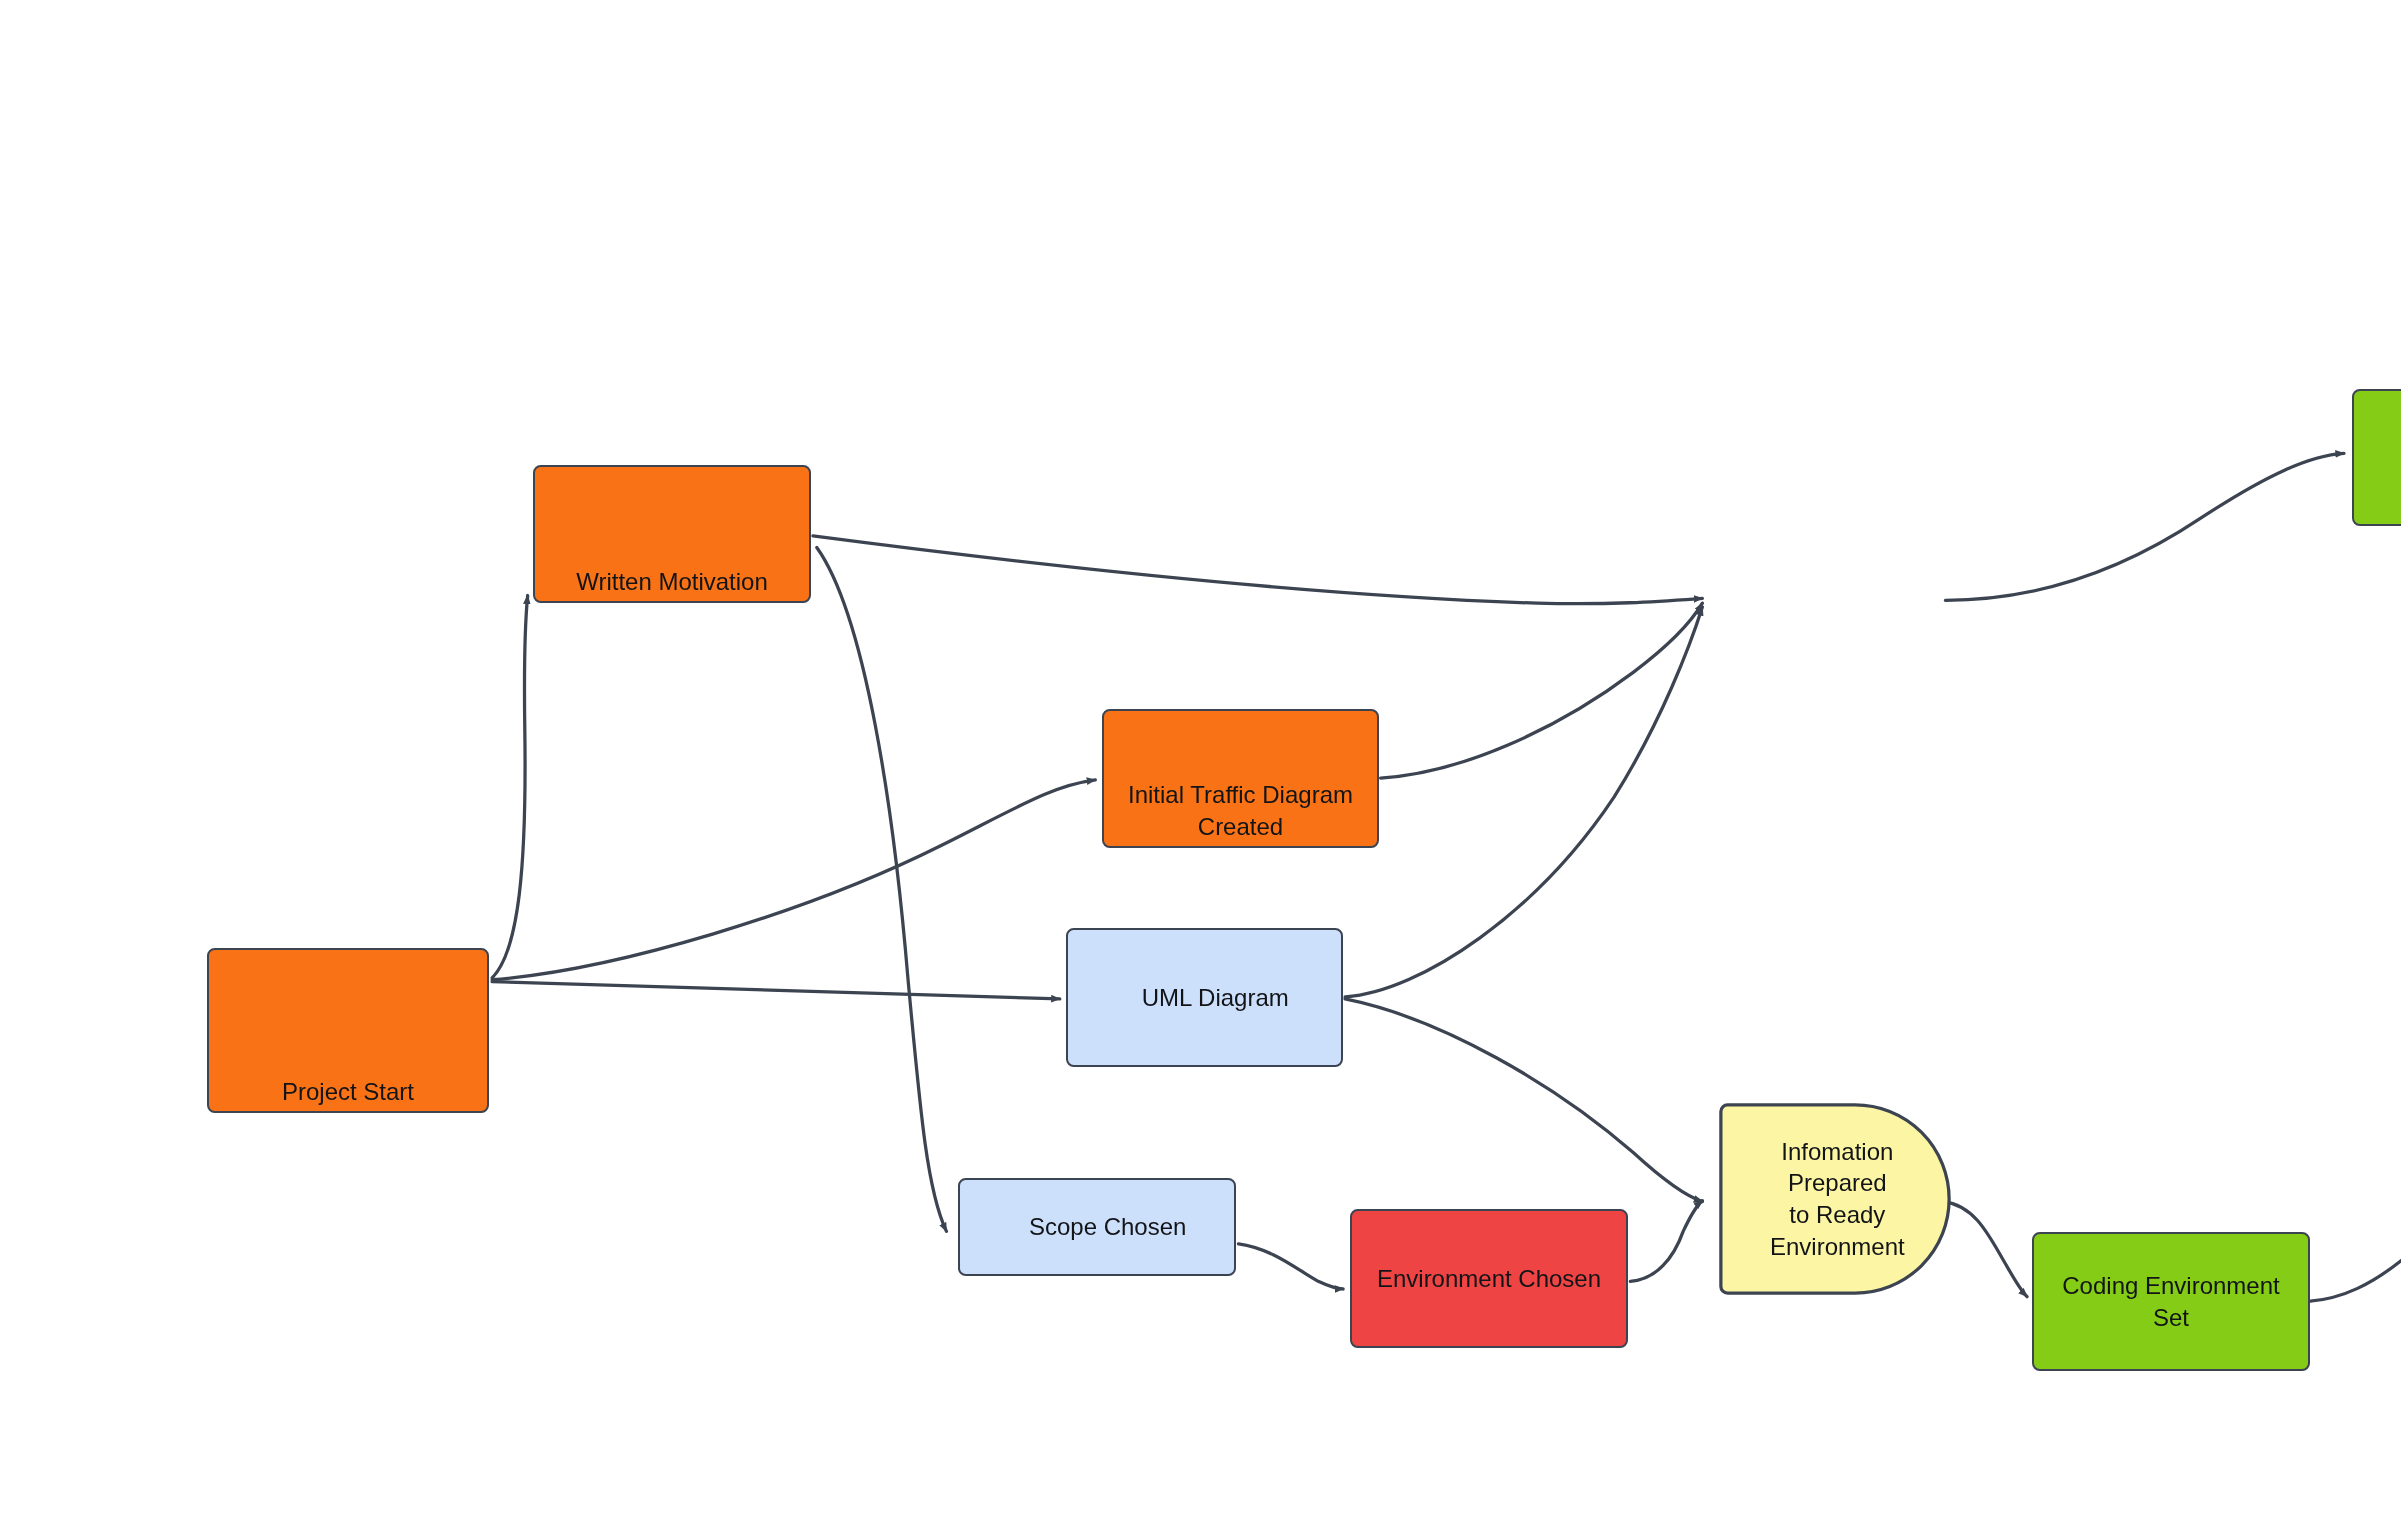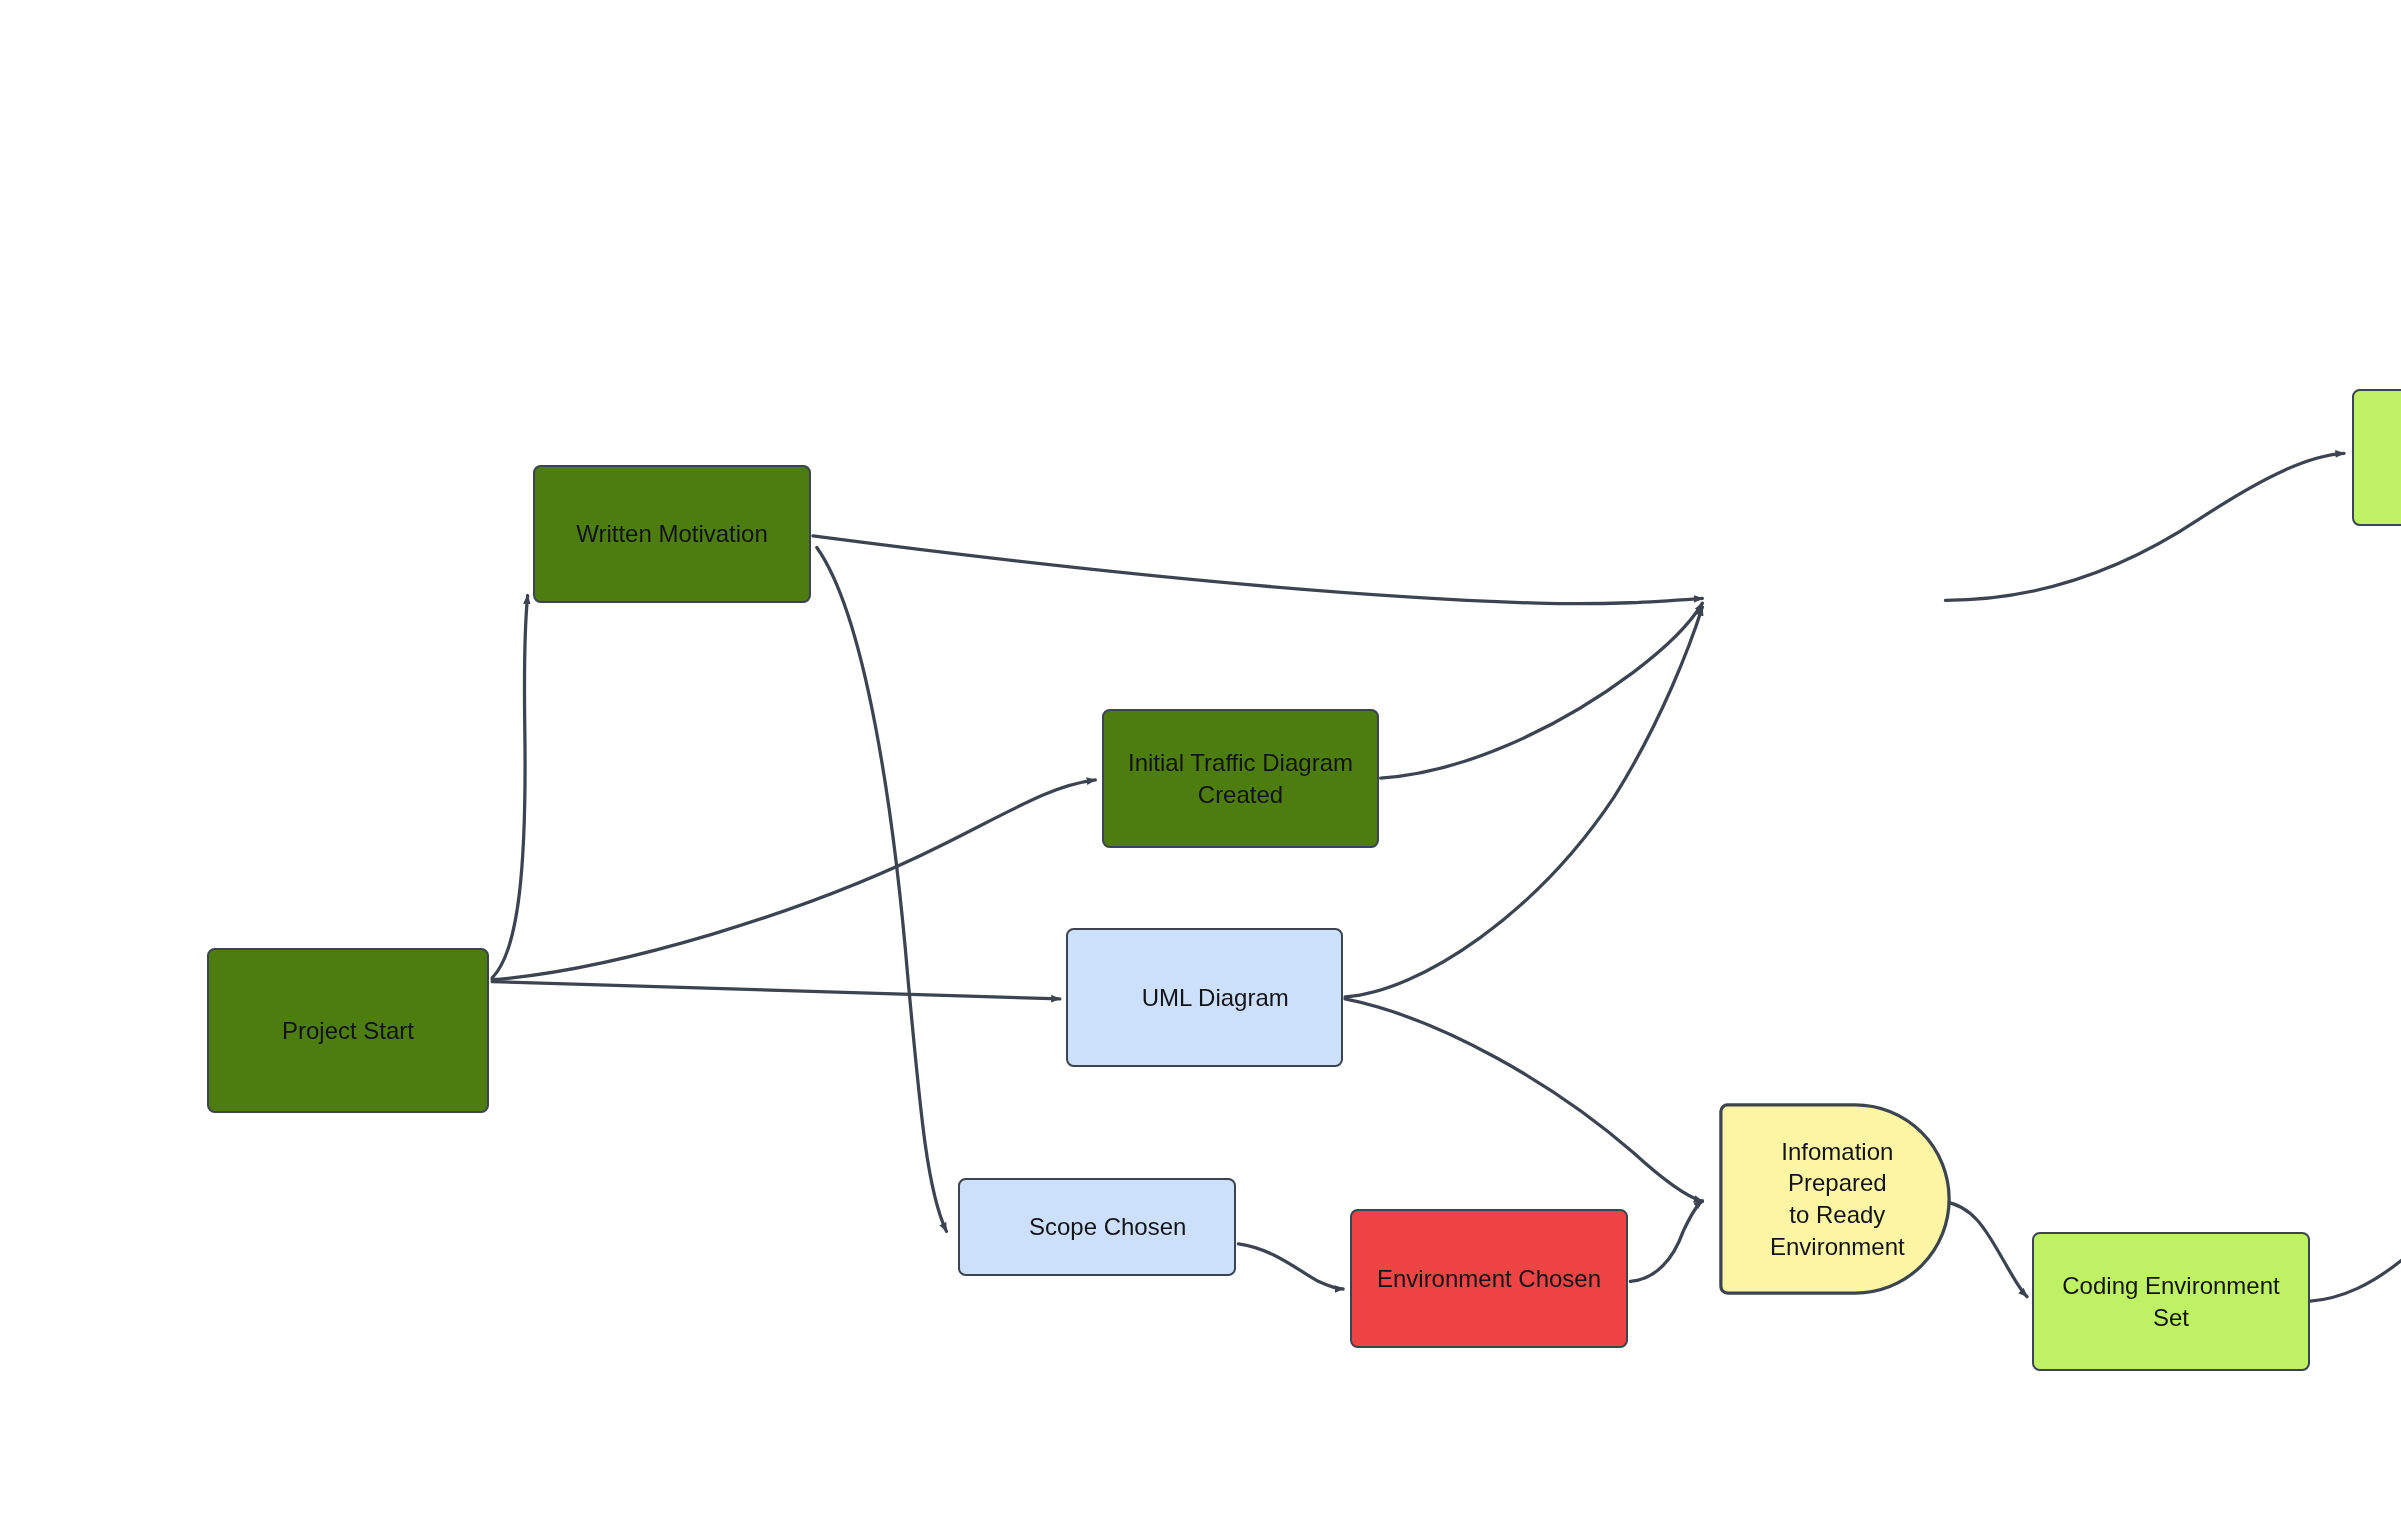--- a/index.html
+++ b/index.html
@@ -36,24 +36,24 @@
     color: #131417;
     font-size: 24px;
     line-height: 1.32;
     padding: 3.8px 9.6px;
     z-index: 2;
   }
   .node-label {
     display: block;
     white-space: pre-line;
   }
-  .fill-green { background: #4d7c0f; }
+  .fill-green { background: #f97316; align-items: flex-end; }
   .fill-blue  { background: #cce0fc; padding-left: 31px; }
   .fill-yellow{ background: #ef4444; }
-  .fill-white { background: #bef264; }
+  .fill-white { background: #84cc16; }
 
   
   .node.checkpoint {
     border: none;
     background: transparent;
     padding: 0;
     border-radius: 0;
     overflow: visible;
   }
   .checkpoint .cp-shape {

